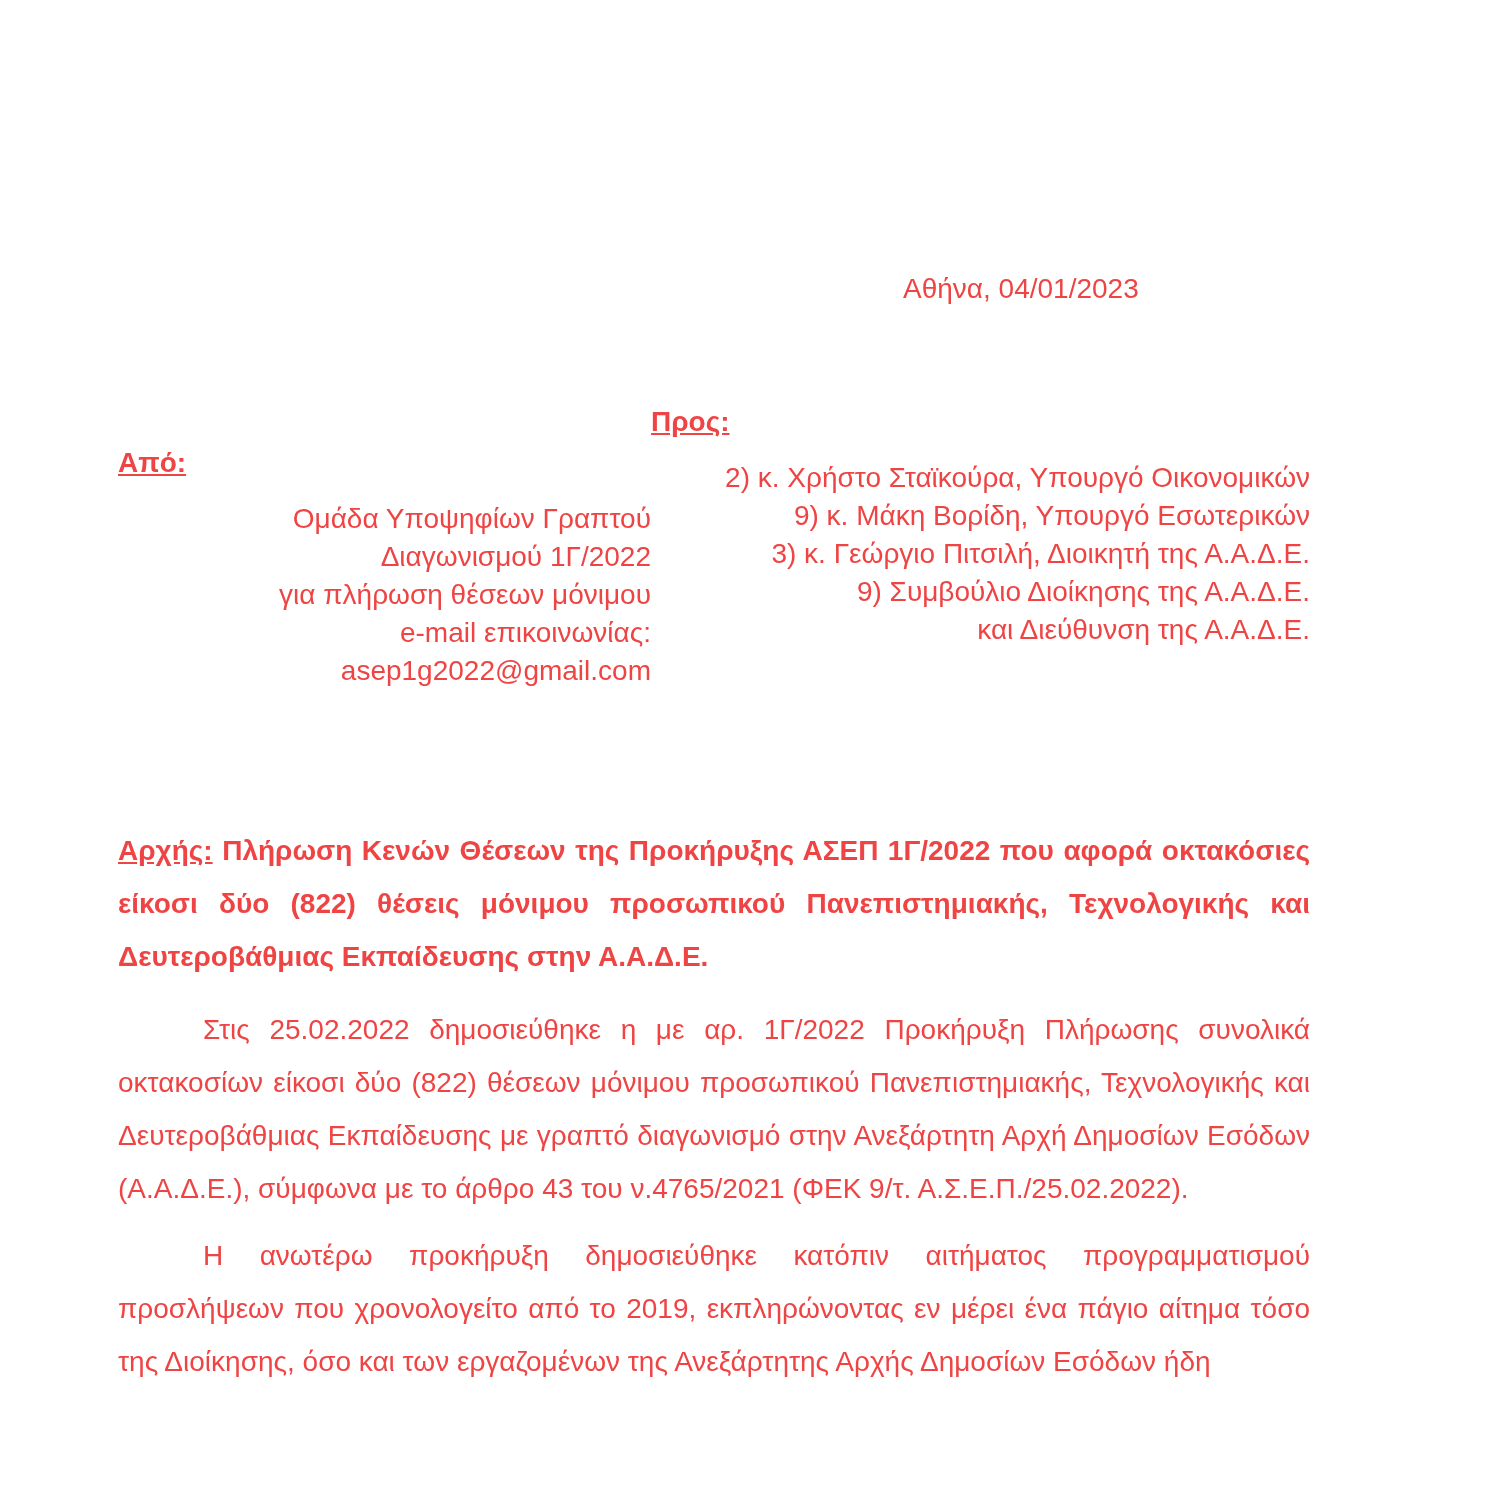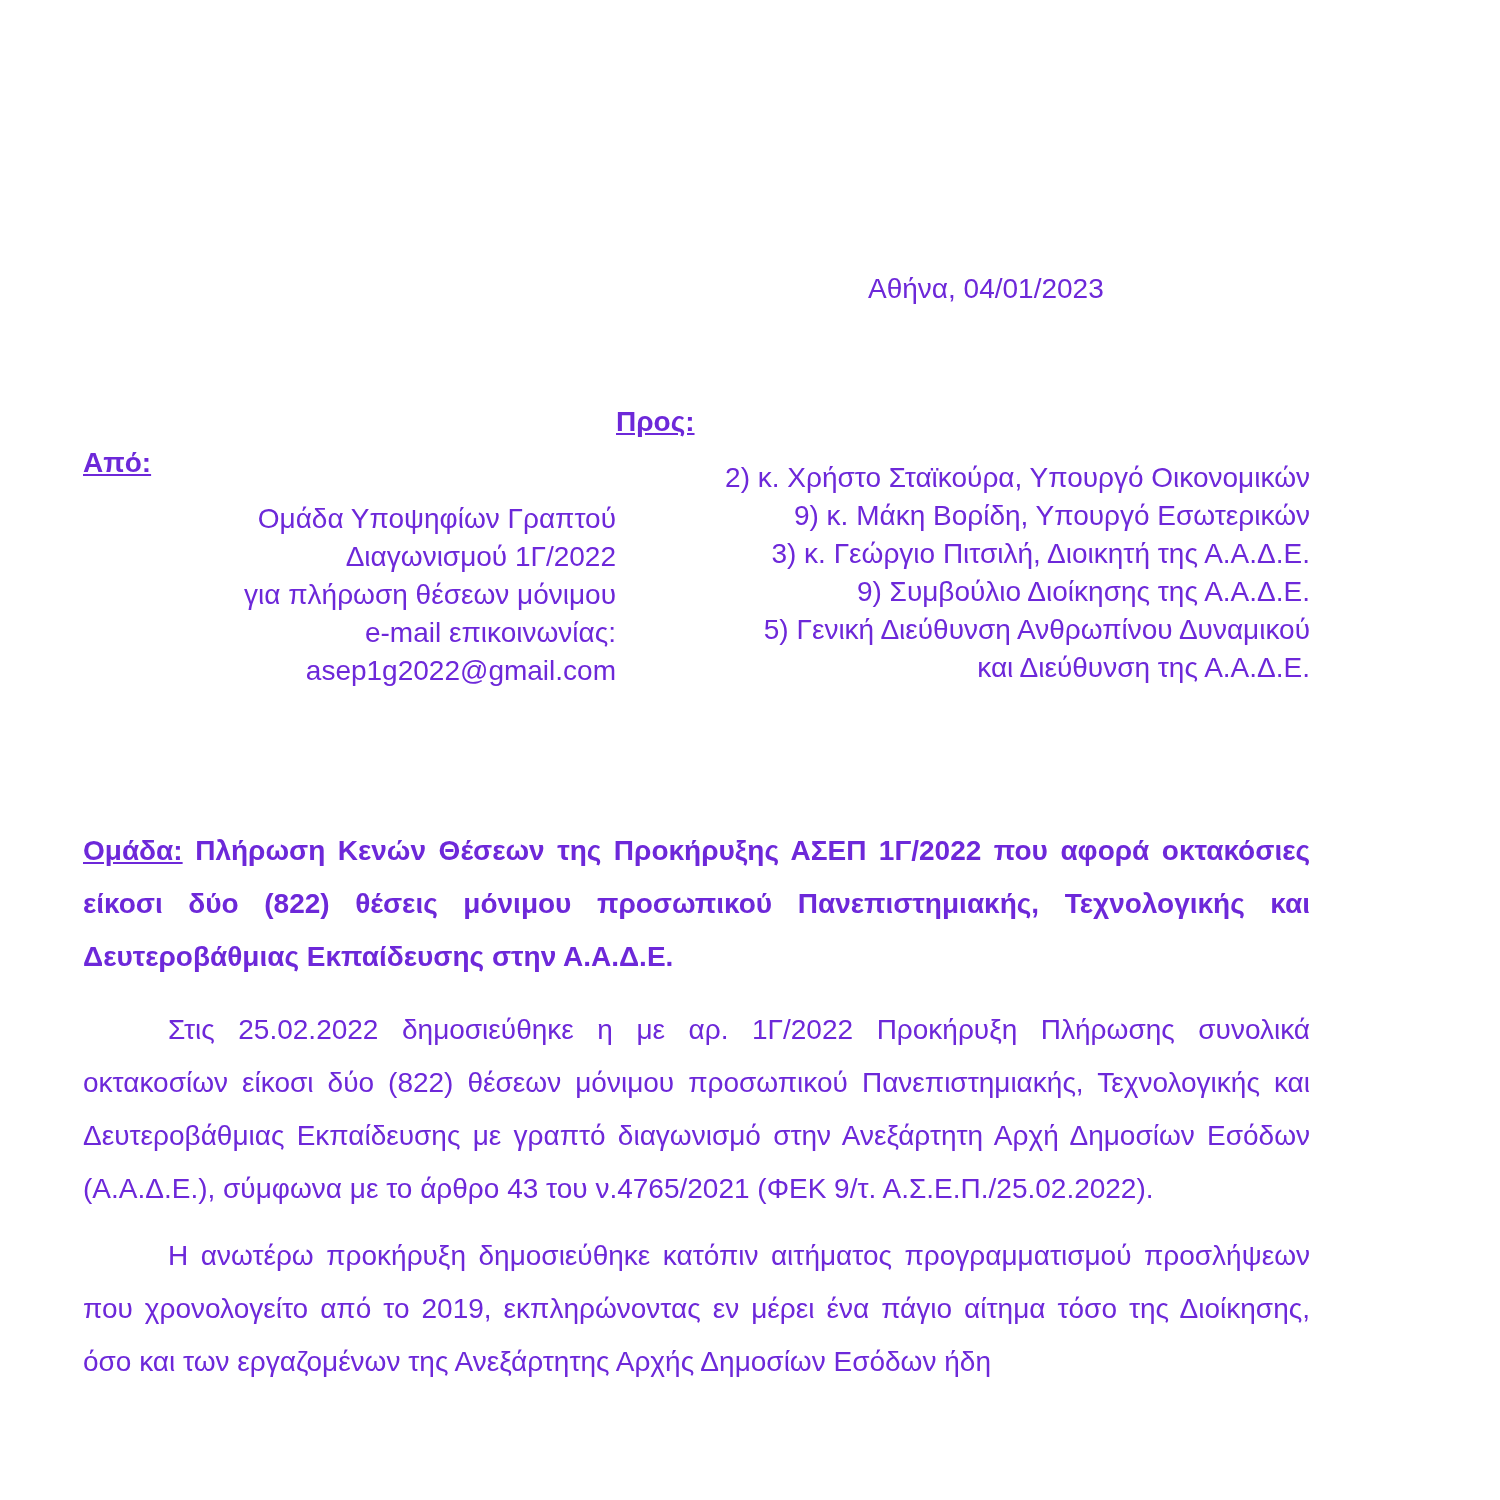--- a/index.html
+++ b/index.html
@@ -5,24 +5,24 @@
   html, body {
     margin: 0;
     padding: 0;
     background: #ffffff;
   }
   .page {
     position: relative;
     width: 1500px;
     height: 1500px;
     box-sizing: border-box;
-    padding: 270px 190px 0 83px;
+    padding: 270px 190px 0 118px;
     overflow: hidden;
     background: #ffffff;
-    color: #6d28d9;
+    color: #ef4444;
     font-family: "Liberation Sans", sans-serif;
     font-size: 28px;
   }
   .date-line {
     padding-left: 785px;
     line-height: 38px;
     white-space: nowrap;
   }
   .addr-row {
     display: flex;
@@ -100,29 +100,28 @@
       </div>
     </div>
 
     <div class="addr-col to">
       <div class="addr-label">Προς:</div>
       <div class="addr-lines">
         <div class="addr-line">2) κ. Χρήστο Σταϊκούρα, Υπουργό Οικονομικών</div>
         <div class="addr-line">9) κ. Μάκη Βορίδη, Υπουργό Εσωτερικών</div>
         <div class="addr-line">3) κ. Γεώργιο Πιτσιλή, Διοικητή της Α.Α.Δ.Ε.</div>
         <div class="addr-line">9) Συμβούλιο Διοίκησης της Α.Α.Δ.Ε.</div>
-        <div class="addr-line">5) Γενική Διεύθυνση Ανθρωπίνου Δυναμικού</div>
         <div class="addr-line cont">και Διεύθυνση της Α.Α.Δ.Ε.</div>
       </div>
     </div>
 
   </div>
 
   <p class="subject">
-    <span class="subject-label">Ομάδα:</span>
+    <span class="subject-label">Αρχής:</span>
     <span class="subject-text">Πλήρωση Κενών Θέσεων της Προκήρυξης ΑΣΕΠ 1Γ/2022 που αφορά οκτακόσιες είκοσι δύο (822) θέσεις μόνιμου προσωπικού Πανεπιστημιακής, Τεχνολογικής και Δευτεροβάθμιας Εκπαίδευσης στην Α.Α.Δ.Ε.</span>
   </p>
 
 
   <p class="body-para first">Στις 25.02.2022 δημοσιεύθηκε η με αρ. 1Γ/2022 Προκήρυξη Πλήρωσης συνολικά οκτακοσίων είκοσι δύο (822) θέσεων μόνιμου προσωπικού Πανεπιστημιακής, Τεχνολογικής και Δευτεροβάθμιας Εκπαίδευσης με γραπτό διαγωνισμό στην Ανεξάρτητη Αρχή Δημοσίων Εσόδων (Α.Α.Δ.Ε.), σύμφωνα με το άρθρο 43 του ν.4765/2021 (ΦΕΚ 9/τ. Α.Σ.Ε.Π./25.02.2022).</p>
 
   <p class="body-para second">Η ανωτέρω προκήρυξη δημοσιεύθηκε κατόπιν αιτήματος προγραμματισμού προσλήψεων που χρονολογείτο από το 2019, εκπληρώνοντας εν μέρει ένα πάγιο αίτημα τόσο της Διοίκησης, όσο και των εργαζομένων της Ανεξάρτητης Αρχής Δημοσίων Εσόδων ήδη</p>
 
 </div>
 

